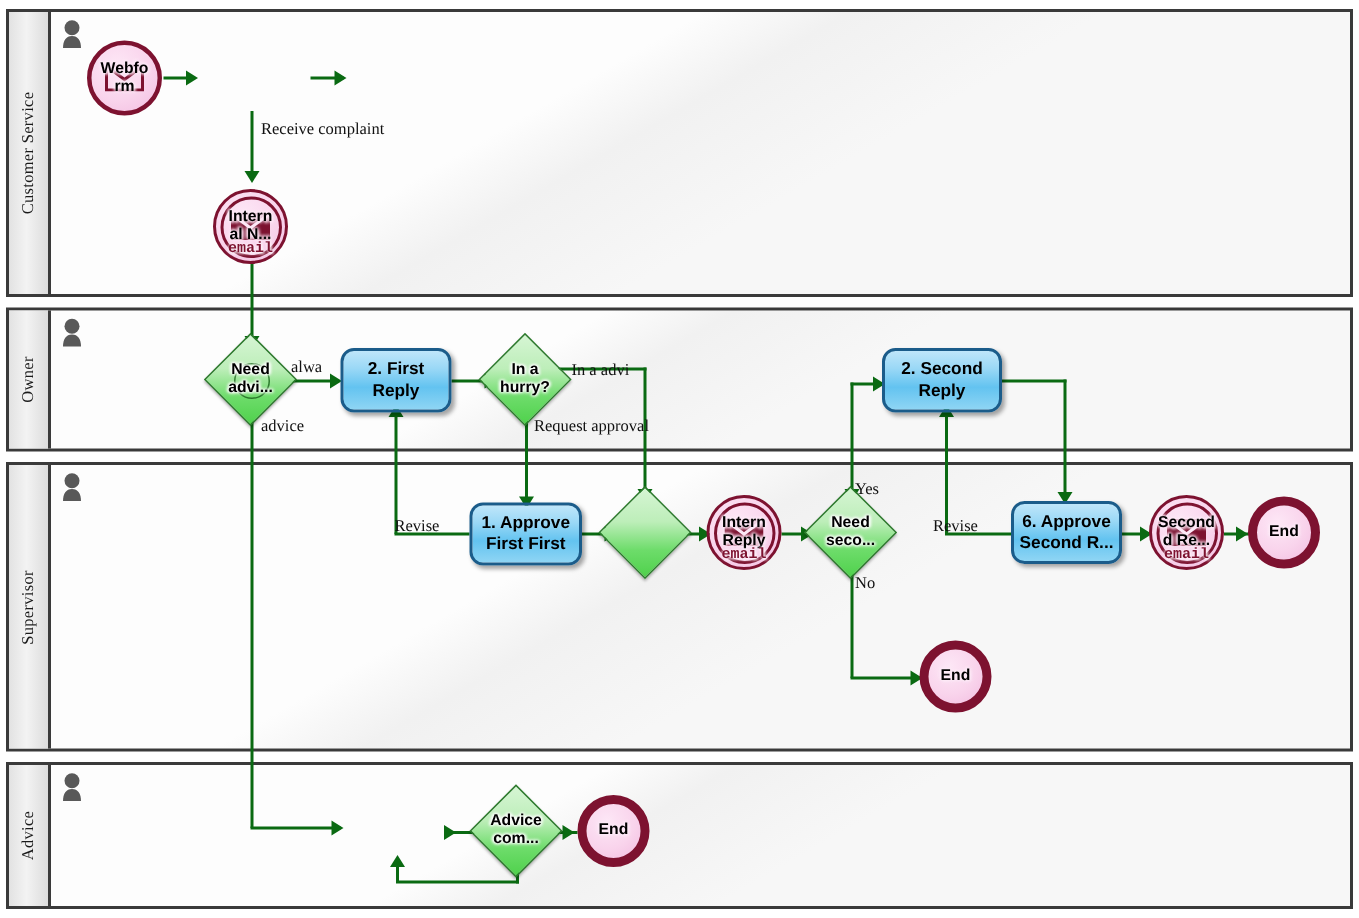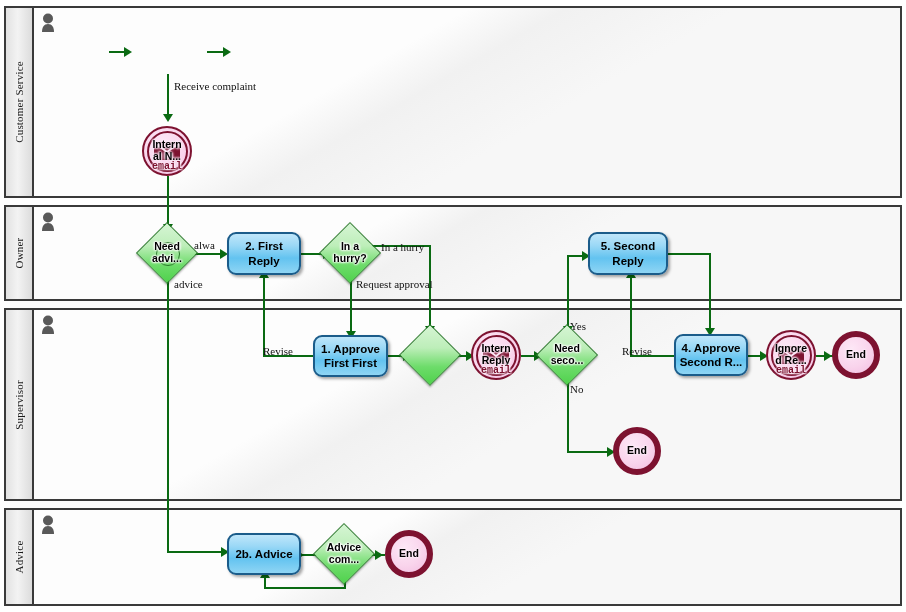--- a/index.html
+++ b/index.html
@@ -185,21 +185,21 @@
   <div class="ah r" style="left:375px;top:550px;"></div>
 
   <div class="ln lnv" style="left:344px;top:575px;height:14px;"></div>
   <div class="ln lnh" style="left:264px;top:587px;width:82px;"></div>
   <div class="ln lnv" style="left:264px;top:578px;height:10px;"></div>
   <div class="ah u" style="left:260px;top:570px;"></div>
 
   <div class="flab" style="left:174px;top:80px;">Receive complaint</div>
   <div class="flab" style="left:194px;top:239px;">alwa</div>
   <div class="flab" style="left:174px;top:278px;">advice</div>
-  <div class="flab" style="left:381px;top:241px;">In a hurry</div>
+  <div class="flab" style="left:381px;top:241px;">In a advi</div>
   <div class="flab" style="left:356px;top:278px;">Request approval</div>
   <div class="flab" style="left:263px;top:345px;">Revise</div>
   <div class="flab" style="left:570px;top:320px;">Yes</div>
   <div class="flab" style="left:570px;top:383px;">No</div>
   <div class="flab" style="left:622px;top:345px;">Revise</div>
 
 
   <div class="task" style="left:227px;top:232px;width:74px;height:43px;">
     <div>
       <div>2. First</div>
@@ -209,38 +209,32 @@
 
   <div class="task" style="left:313px;top:335px;width:75px;height:42px;">
     <div>
       <div>1. Approve</div>
       <div>First First</div>
     </div>
   </div>
 
   <div class="task" style="left:588px;top:232px;width:80px;height:43px;">
     <div>
-      <div>5. Second</div>
+      <div>2. Second</div>
       <div>Reply</div>
     </div>
   </div>
 
   <div class="task" style="left:674px;top:334px;width:74px;height:42px;">
     <div>
-      <div>4. Approve</div>
+      <div>6. Approve</div>
       <div>Second R...</div>
     </div>
   </div>
 
-  <div class="task" style="left:227px;top:533px;width:74px;height:42px;">
-    <div>
-      <div>2b. Advice</div>
-      <div></div>
-    </div>
-  </div>
 
   <div class="gw" style="left:145px;top:231px;width:44px;height:44px;">
     <div class="dia"></div>
     <div class="arc"></div>
     <div class="lab">
       <div>Need</div>
       <div>advi...</div>
     </div>
   </div>
 
@@ -269,20 +263,30 @@
   </div>
 
   <div class="gw" style="left:322px;top:532px;width:44px;height:44px;">
     <div class="dia"></div>
     <div class="lab">
       <div>Advice</div>
       <div>com...</div>
     </div>
   </div>
 
+  <div class="ev start" style="left:58px;top:27px;width:50px;height:50px;">
+    <svg class="env" width="26" height="18" viewBox="0 0 26 18">
+      <rect x="1" y="1" width="24" height="16" fill="none" stroke="#7d1230" stroke-width="2"></rect>
+      <path d="M1 1 L13 10 L25 1" fill="none" stroke="#7d1230" stroke-width="2"></path>
+    </svg>
+    <div class="etxt">
+      <div>Webfo</div>
+      <div>rm</div>
+    </div>
+  </div>
 
 
   <div class="ev inter" style="left:142px;top:126px;width:50px;height:50px;">
     <div class="inner"></div>
     <svg class="env" width="26" height="18" viewBox="0 0 26 18">
       <rect x="1" y="1" width="24" height="16" fill="#7d1230" stroke="#7d1230" stroke-width="2"></rect>
       <path d="M1 1 L13 10 L25 1" fill="none" stroke="#fde7f6" stroke-width="2"></path>
     </svg>
     <div class="etxt">
       <div>Intern</div>
@@ -304,21 +308,21 @@
     <div class="sub">email</div>
   </div>
 
   <div class="ev inter" style="left:766px;top:330px;width:50px;height:50px;">
     <div class="inner"></div>
     <svg class="env" width="26" height="18" viewBox="0 0 26 18">
       <rect x="1" y="1" width="24" height="16" fill="#7d1230" stroke="#7d1230" stroke-width="2"></rect>
       <path d="M1 1 L13 10 L25 1" fill="none" stroke="#fde7f6" stroke-width="2"></path>
     </svg>
     <div class="etxt">
-      <div>Ignore</div>
+      <div>Second</div>
       <div>d Re...</div>
     </div>
     <div class="sub">email</div>
   </div>
 
   <div class="ev end" style="left:613px;top:427px;width:48px;height:48px;">
     <div class="etxt">
       <div>End</div>
     </div>
   </div>

